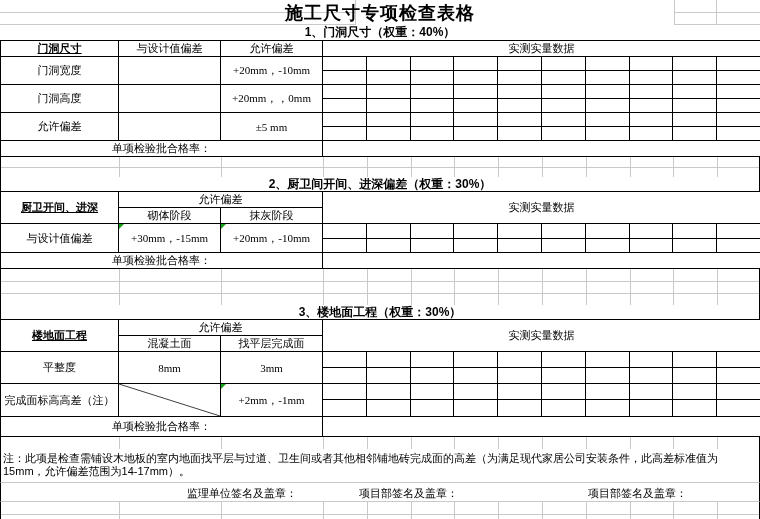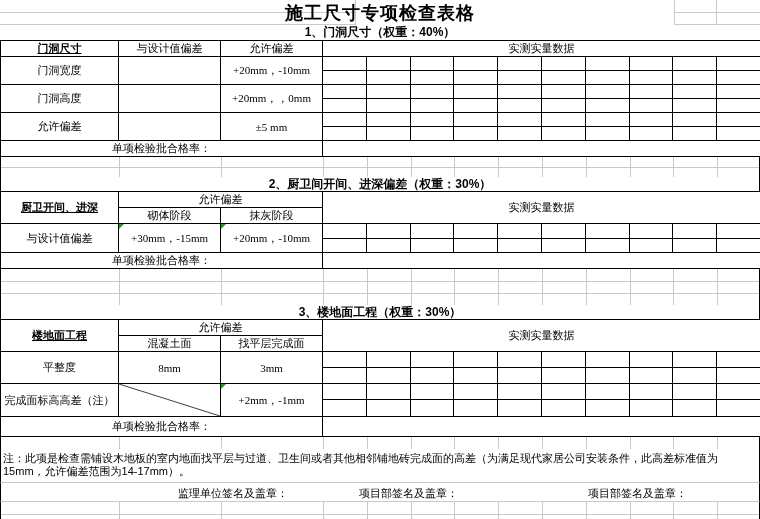--- a/index.html
+++ b/index.html
@@ -333,21 +333,21 @@
         <td colspan="10"></td>
       </tr>
     </tbody>
   </table>
 
   <div class="colgrid side" style="height:12px"></div>
 
   <div class="note side">注：此项是检查需铺设木地板的室内地面找平层与过道、卫生间或者其他相邻铺地砖完成面的高差（为满足现代家居公司安装条件，此高差标准值为15mm，允许偏差范围为14-17mm）。</div>
 
   <div class="sig side">
-    <span style="left:177px">监理单位签名及盖章：</span>
+    <span style="left:186px">监理单位签名及盖章：</span>
     <span style="left:358px">项目部签名及盖章：</span>
     <span style="left:587px">项目部签名及盖章：</span>
   </div>
 
   <div class="bgrid colgrid side">
     <div class="hl" style="top:12px"></div>
 
   </div>
 
 </div>

